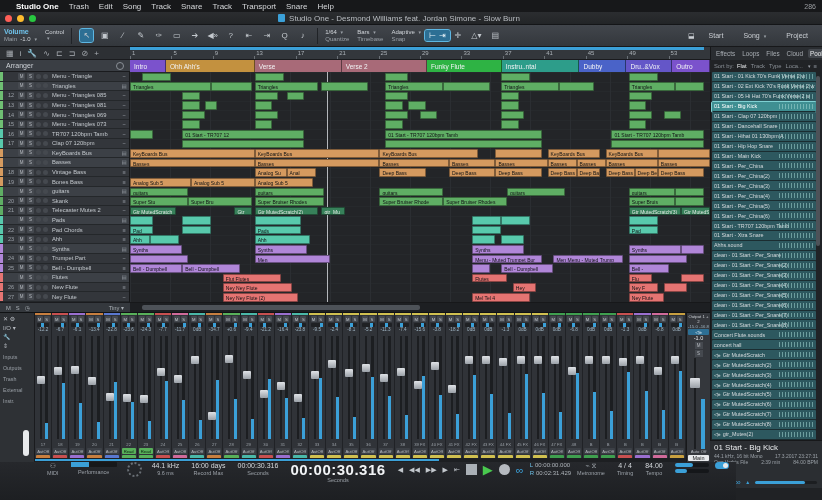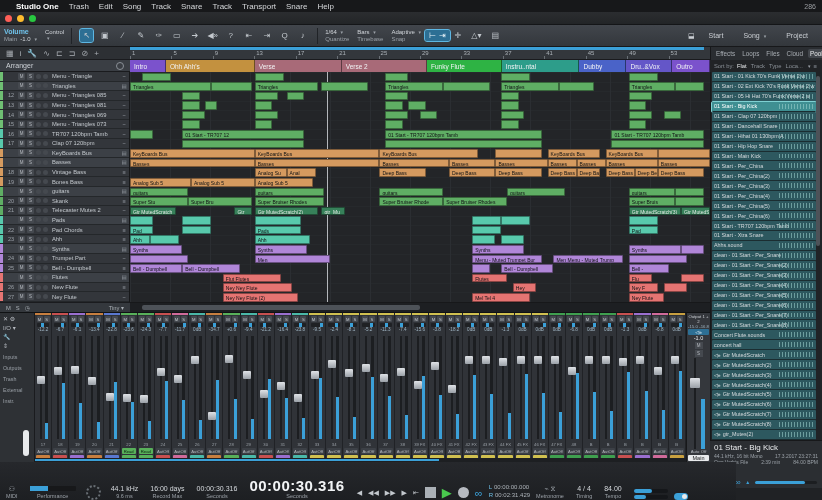--- a/index.html
+++ b/index.html
@@ -138,21 +138,21 @@
   #preview .pl{color:#e8eaec;} #preview .st{color:#3ba0d8;} #preview .lp{color:#3ba0d8;font-size:8px;} #preview .tri{color:#3ba0d8;font-size:5px;}
   #preview .vol{flex:1;height:3px;background:#1c1e21;border-radius:2px;position:relative;}
   #preview .vol i{position:absolute;left:0;top:0;height:3px;width:80%;background:#3ba0d8;border-radius:2px;}
   
   #footbtns{left:736px;top:476px;width:86px;height:24px;display:flex;}
   .fbtn{flex:1;display:flex;align-items:center;justify-content:center;font-size:7px;color:#c3c8cd;background:#2b2e32;}
   .fbtn.mix{background:#3ba0d8;color:#fff;}
   .fbtn.browse{background:#2f7fab;color:#eaf4fa;}
   
   #statusbar{left:0;top:462px;width:736px;height:38px;background:linear-gradient(#26282c,#1d1f22);
-             display:flex;align-items:flex-end;box-sizing:border-box;font-size:5.5px;color:#9aa0a7;}
+             display:flex;align-items:flex-start;box-sizing:border-box;font-size:5.5px;color:#9aa0a7;padding-left:41px;}
   .sb-block{display:flex;flex-direction:column;align-items:center;line-height:1.2;padding:0 6px;}
   .sb-big{font-size:15px;color:#f2f4f6;font-weight:bold;letter-spacing:.5px;line-height:1;}
   .sb-v{font-size:7px;color:#d5d9dd;}
   .sb-meter{width:46px;height:5px;background:#17181a;border-radius:1px;position:relative;margin-bottom:2px;}
   .sb-meter i{position:absolute;left:0;top:0;height:5px;width:40%;background:#3ba0d8;}
   .spin{width:11px;height:11px;border:2px dotted #6a7076;border-radius:50%;margin:0 4px;}
   .transport{display:flex;align-items:center;gap:6px;font-size:8px;color:#c3c8cd;padding:0 6px;}
   .transport .small{font-size:7px;}
   .transport .stop{width:11px;height:11px;background:#aab0b6;}
   .transport .play{color:#49c94e;font-size:13px;}
@@ -185,20 +185,21 @@
         <span class="mi">Help</span>
       </span>
     <span class="spacer"></span>
     <span class="mright">286</span>
   </div>
 
   <div id="titlebar" class="abs">
     <span class="tl r"></span>
     <span class="tl y"></span>
     <span class="tl g"></span>
+    <span class="title"><span class="doc"></span><span>Studio One - Desmond Williams feat. Jordan Simone - Slow Burn</span></span>
     <span class="pad"></span>
   </div>
 
   <div id="toolbar" class="abs">
     <div class="tb-col">
       <span class="tb-top">Volume</span>
       <span class="tb-sub"><span>Main</span> &nbsp;<span class="tb-val">-1.0</span> <span class="caret">▾</span></span>
     </div>
     <div class="tb-col">
       <span class="tb-val">Control</span>

